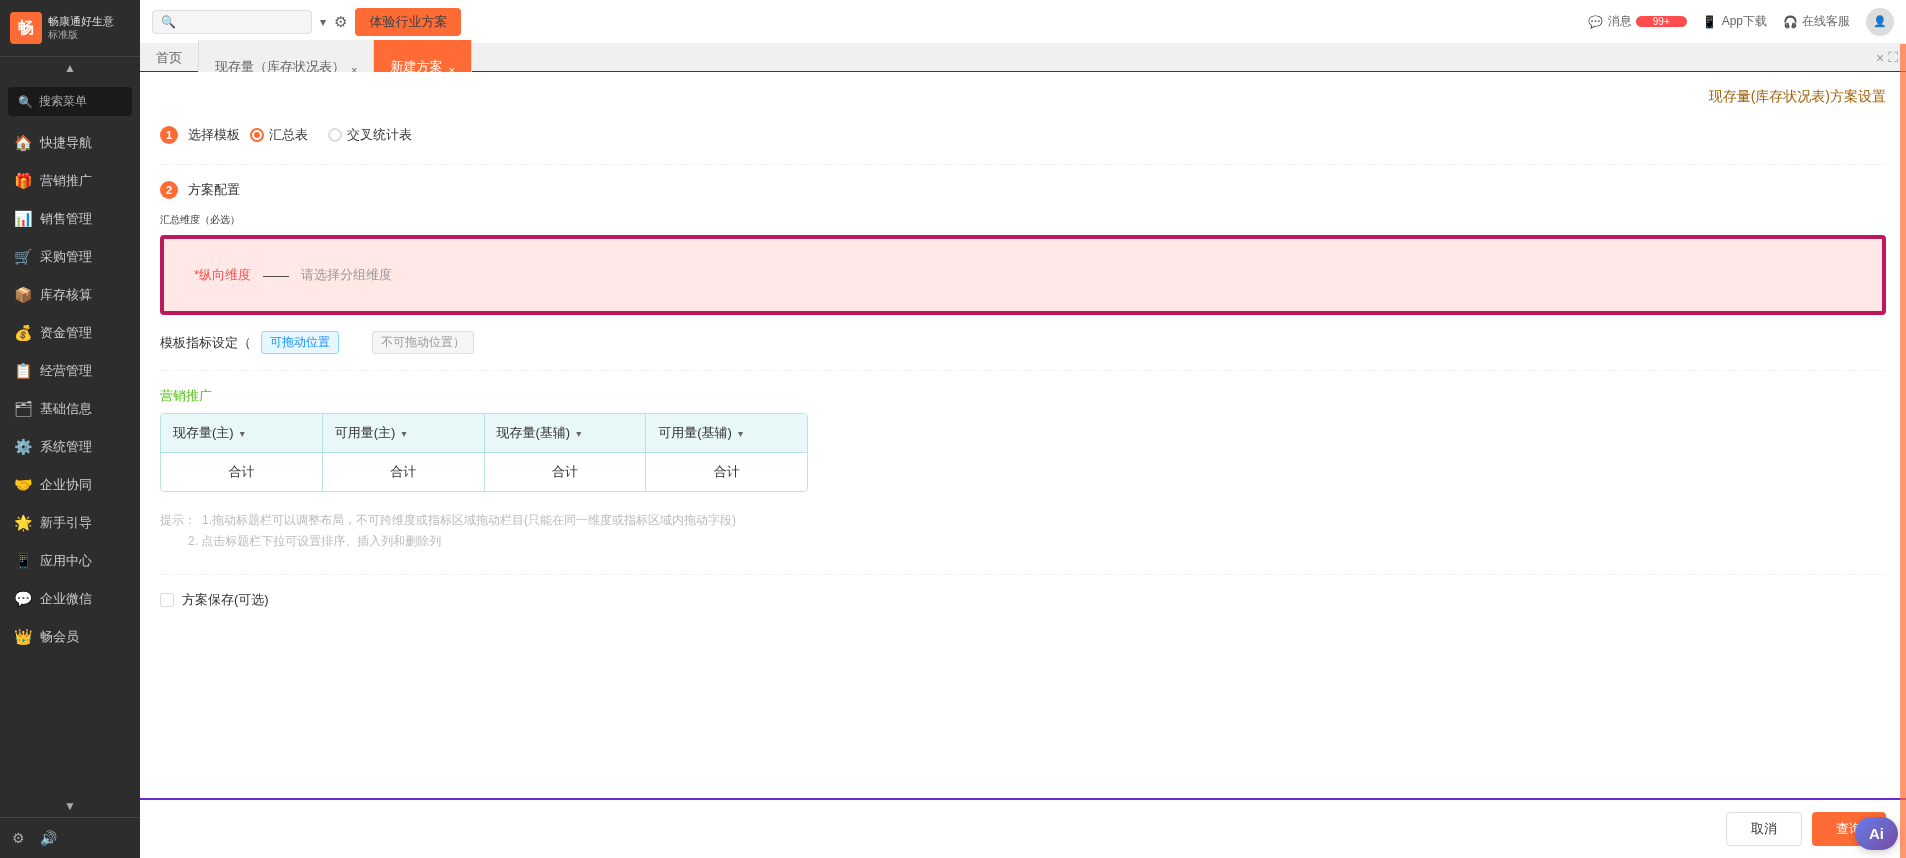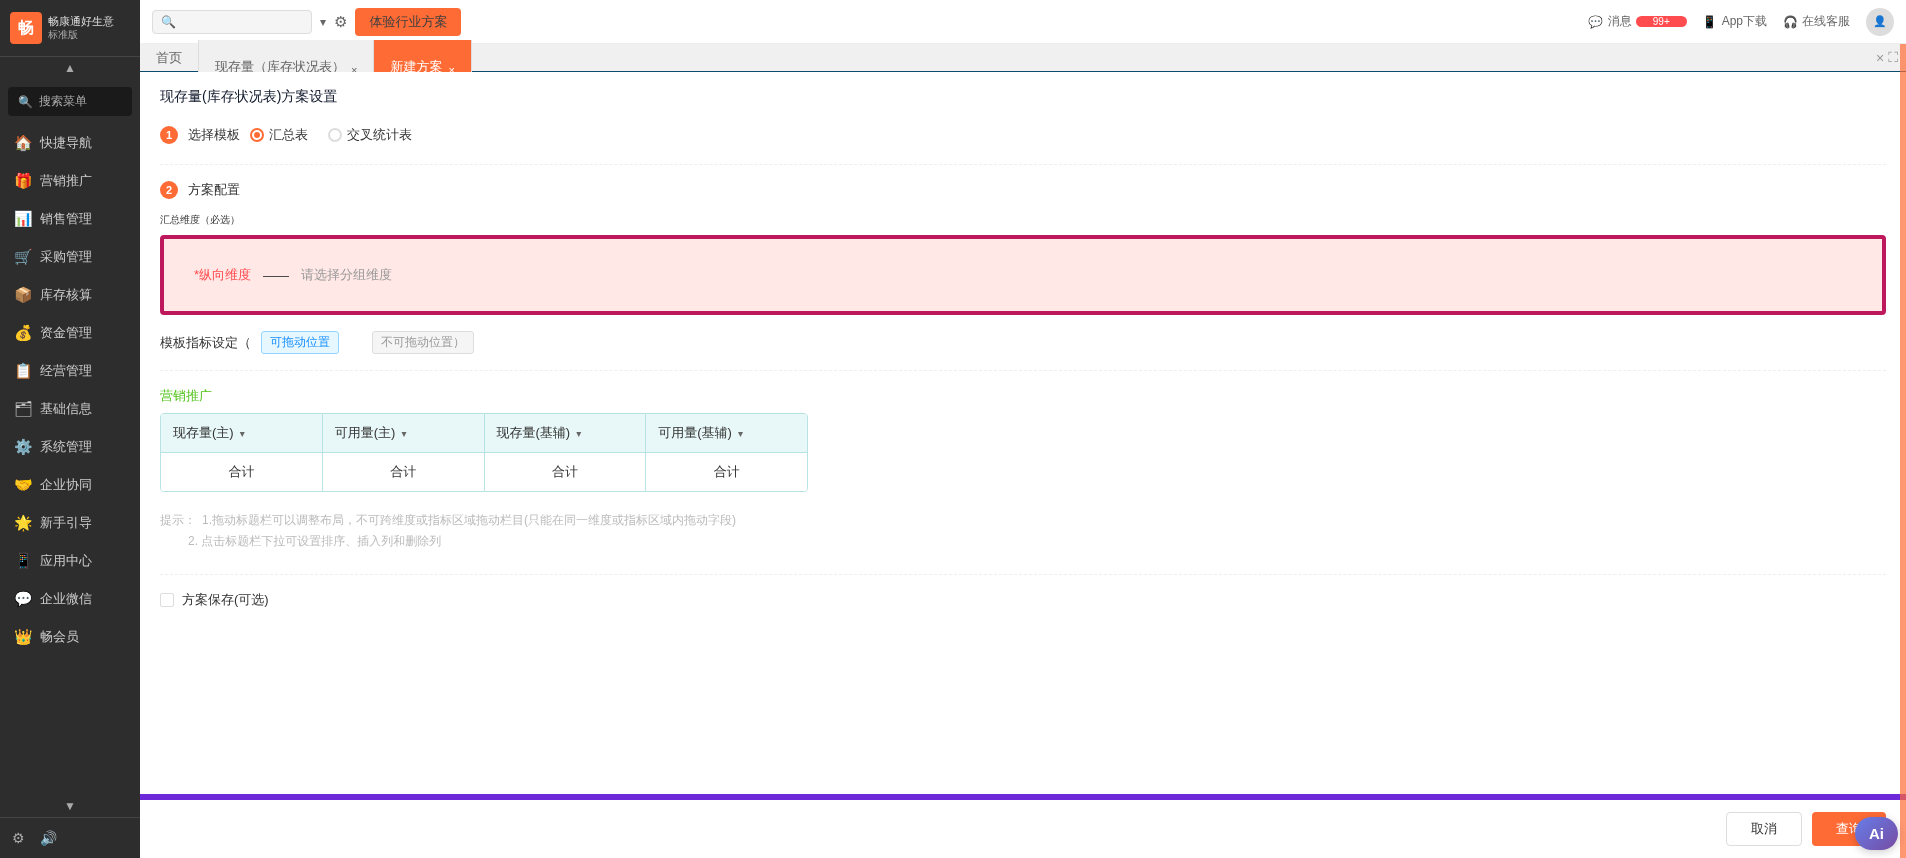--- a/index.html
+++ b/index.html
@@ -176,21 +176,21 @@
     .tab-item .tab-close { font-size: 11px; cursor: pointer; }
     .tab-home { padding: 0 16px; height: 36px; display: flex; align-items: center; color: #666; font-size: 13px; cursor: pointer; border-right: 1px solid #ddd; }
     .tabs-right { margin-left: auto; display: flex; align-items: center; gap: 4px; padding-right: 8px; color: #666; font-size: 16px; cursor: pointer; }
 
     
     .content { flex: 1; overflow-y: auto; background: #f5f5f5; padding: 0; }
     .content::-webkit-scrollbar { width: 6px; }
     .content::-webkit-scrollbar-thumb { background: #ccc; border-radius: 3px; }
 
     .page-container { background: white; margin: 0; padding: 16px 20px; min-height: 100%; }
-    .page-title { font-size: 14px; color: #0f172a; margin-bottom: 20px; font-weight: normal; }
+    .page-title { font-size: 14px; color: #a16207; margin-bottom: 20px; font-weight: normal; text-align: right; }
 
     
     .section { margin-bottom: 20px; }
     .section-header {
       display: flex;
       align-items: center;
       gap: 10px;
       margin-bottom: 14px;
     }
     .section-num {
@@ -308,21 +308,21 @@
     .checkbox-box {
       width: 14px; height: 14px;
       border: 1px solid #ddd;
       border-radius: 2px;
       cursor: pointer;
     }
 
     
     .footer-bar {
       background: #fff;
-      border-top: 6px solid #6d28d9;
+      border-top: 2px solid #6d28d9;
       padding: 12px 20px;
       display: flex;
       justify-content: flex-end;
       gap: 10px;
     }
     .btn-cancel {
       background: white;
       border: 1px solid #ddd;
       color: #333;
       padding: 7px 24px;

